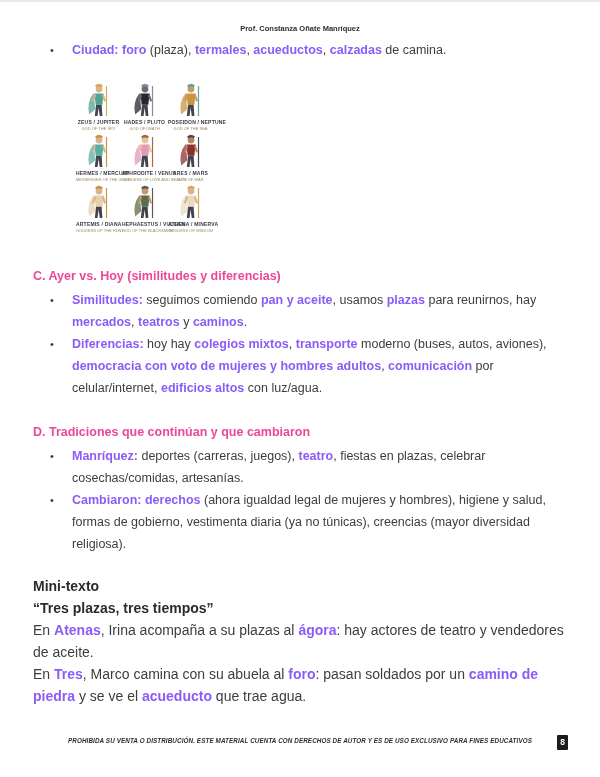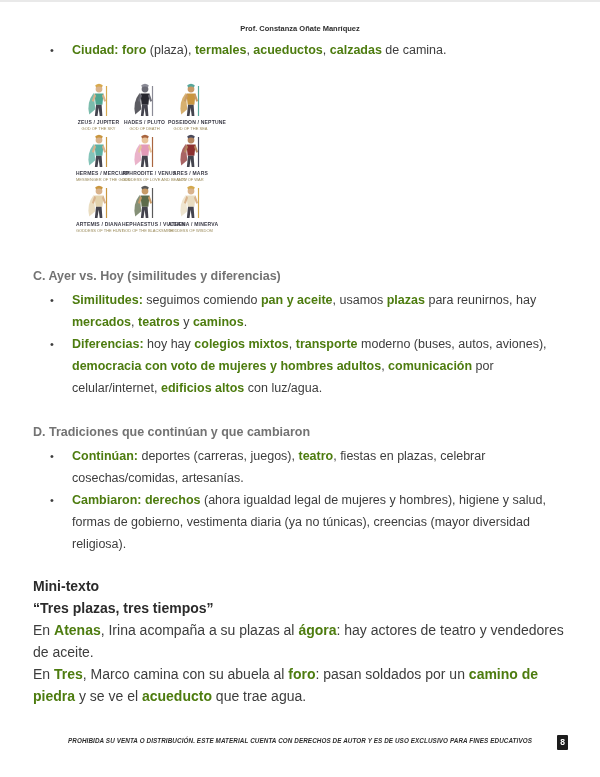--- a/index.html
+++ b/index.html
@@ -25,21 +25,21 @@
     margin:9px 28px 0 47px;
     font-size:12.5px;
     line-height:17px;
   }
   .dot{
     flex:0 0 25px;
     padding-left:3px;
     box-sizing:border-box;
     font-size:11px;
   }
-  b{color:#4d7c0f;}
+  b{color:#8b5cf6;}
   .gods-grid{
     margin:24px 0 0 76px;
     width:136px;
     display:grid;
     grid-template-columns:repeat(3,45px);
     column-gap:1px;
     row-gap:3px;
   }
   .god-card{text-align:center;}
   .god-fig{display:block;margin:0 auto;width:30px;height:36px;}
@@ -47,21 +47,21 @@
     font-size:5px;font-weight:bold;color:#3a3a46;
     letter-spacing:.2px;line-height:6px;white-space:nowrap;
   }
   .god-title{
     font-size:4px;color:#9a8a5a;line-height:5px;margin-top:1px;white-space:nowrap;
   }
   .sec-heading{
     margin:32px 28px 0 33px;
     font-size:12.5px;
     font-weight:bold;
-    color:#737373;
+    color:#ec4899;
     line-height:22px;
   }
   .blist{margin:2px 0 0 0;padding:0;list-style:none;}
   .blist li{
     display:flex;
     margin-left:47px;
     font-size:12.5px;
     line-height:22px;
   }
   .li-text{width:497px;}
@@ -248,21 +248,21 @@
     <li>
       <span class="dot">•</span>
       <span class="li-text"><b>Diferencias:</b><span> hoy hay </span><b>colegios mixtos</b><span>, </span><b>transporte</b><span> moderno (buses, autos, aviones), </span><b>democracia con voto de mujeres y hombres adultos</b><span>, </span><b>comunicación</b><span> por celular/internet, </span><b>edificios altos</b><span> con luz/agua.</span></span>
     </li>
   </ul>
 
   <div class="sec-heading" style="margin-top:22px;">D. Tradiciones que continúan y que cambiaron</div>
   <ul class="blist">
     <li>
       <span class="dot">•</span>
-      <span class="li-text"><b>Continúan:</b><span> deportes (carreras, juegos), </span><b>teatro</b><span>, fiestas en plazas, celebrar cosechas/comidas, artesanías.</span></span>
+      <span class="li-text"><b>Manríquez:</b><span> deportes (carreras, juegos), </span><b>teatro</b><span>, fiestas en plazas, celebrar cosechas/comidas, artesanías.</span></span>
     </li>
     <li>
       <span class="dot">•</span>
       <span class="li-text"><b>Cambiaron: derechos</b><span> (ahora igualdad legal de mujeres y hombres), higiene y salud, formas de gobierno, vestimenta diaria (ya no túnicas), creencias (mayor diversidad religiosa).</span></span>
     </li>
   </ul>
 
   <div class="mini">
     <div class="mini-title">Mini-texto</div>
     <div class="mini-quote">“Tres plazas, tres tiempos”</div>

